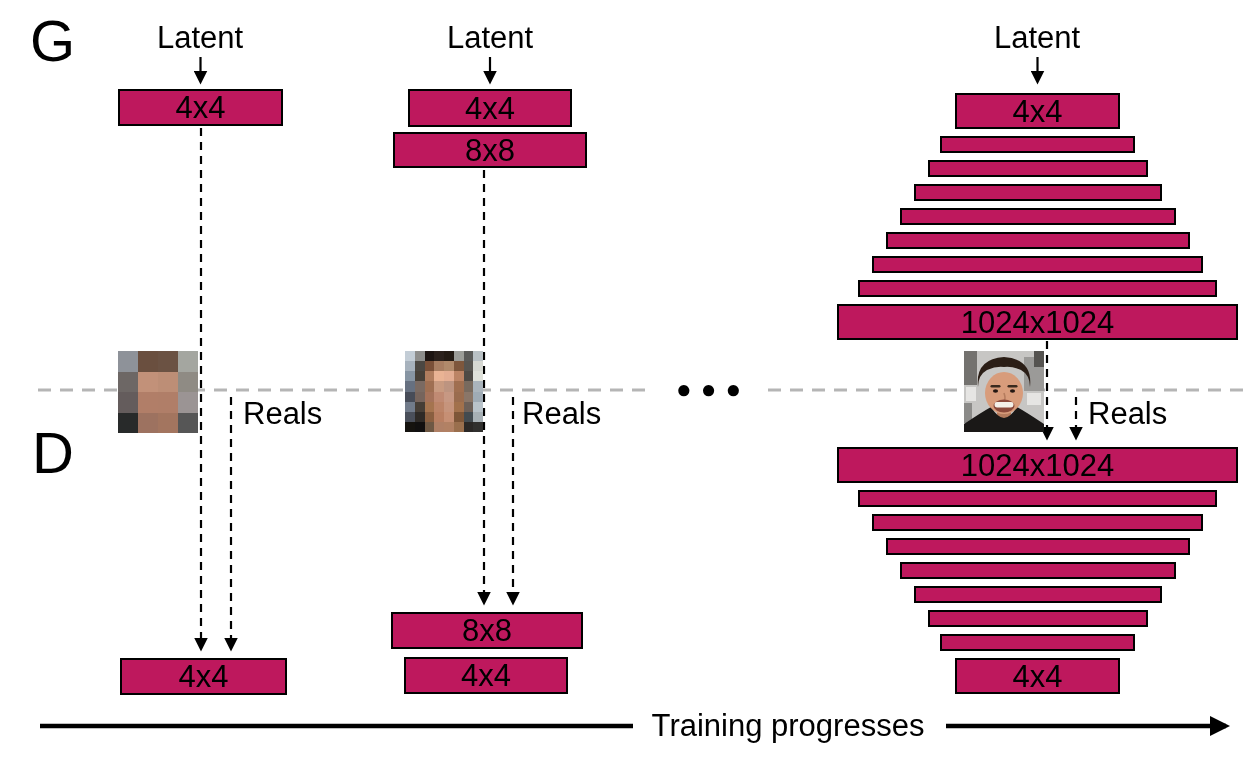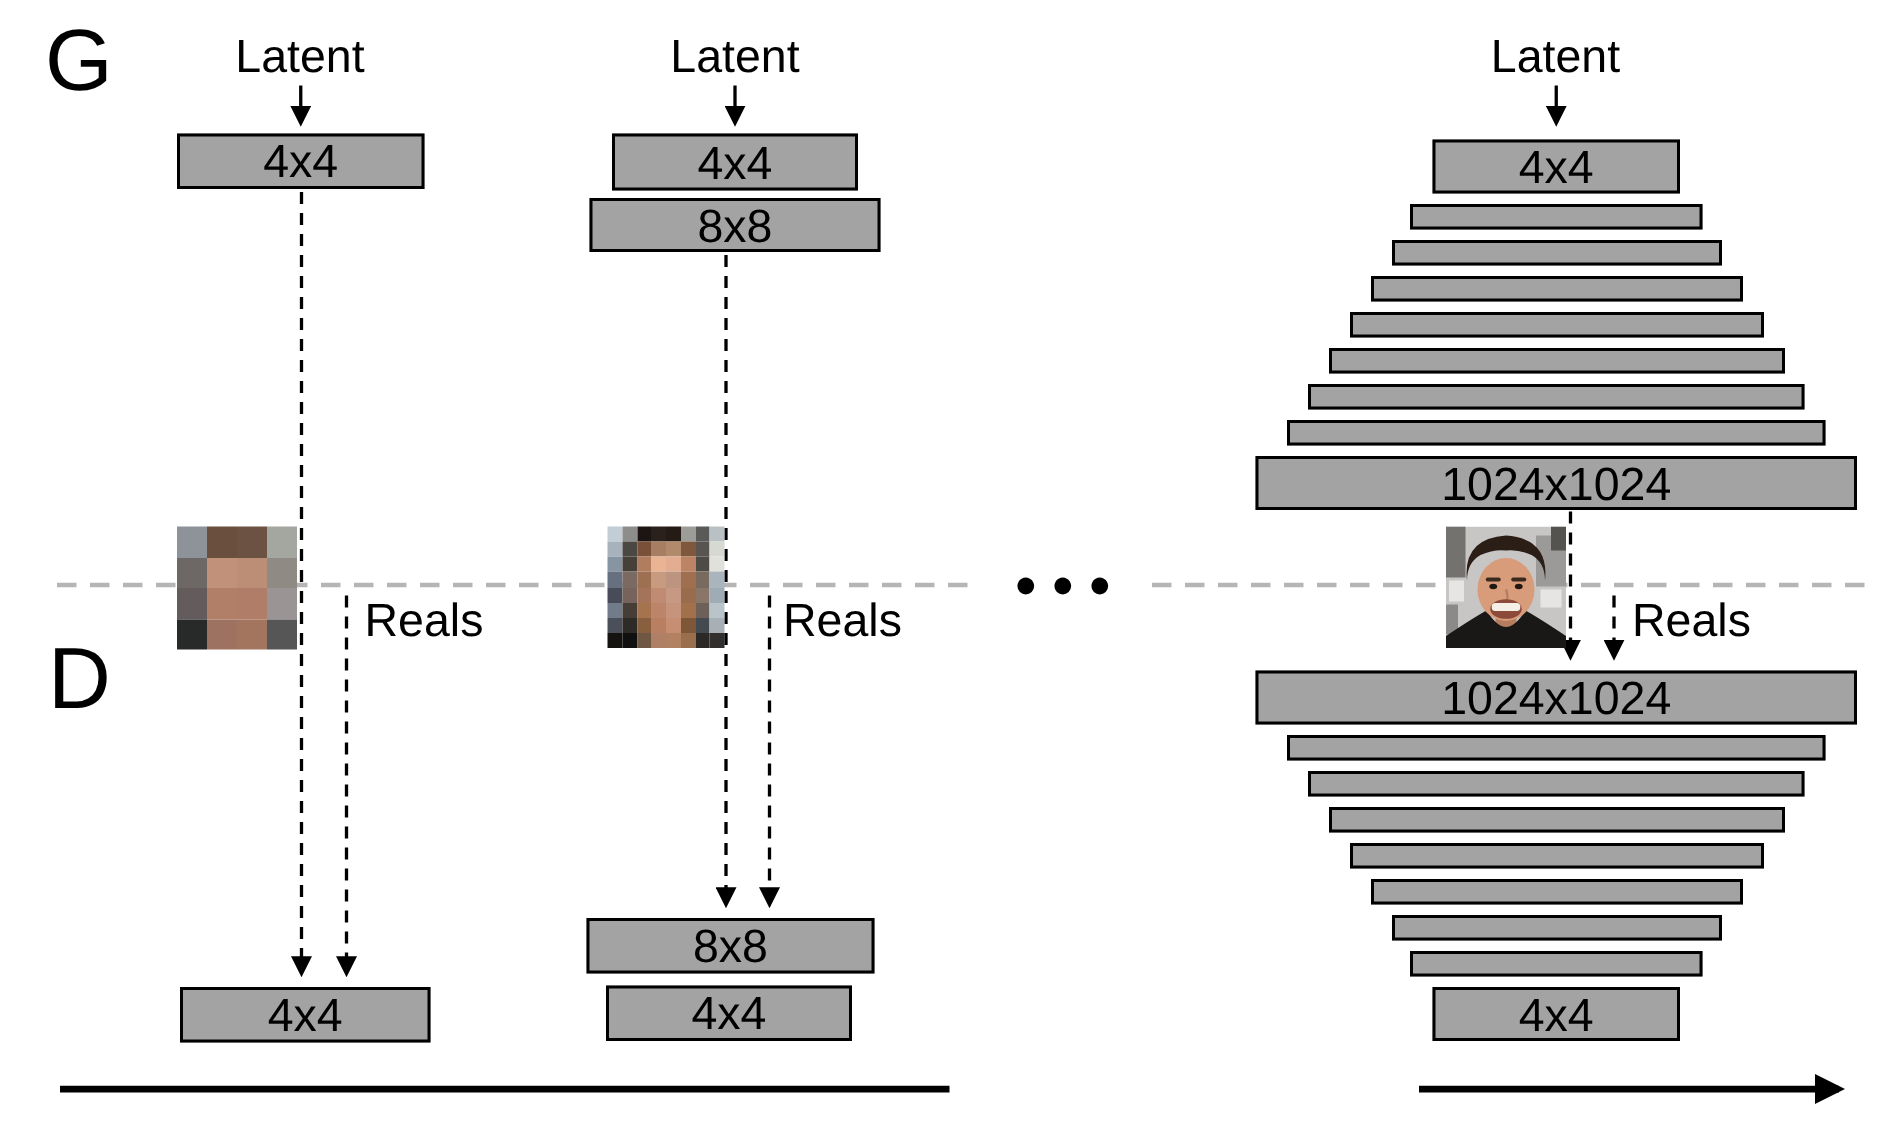--- a/index.html
+++ b/index.html
@@ -9,21 +9,21 @@
     background:#ffffff;
     font-family:"Liberation Sans", sans-serif;
     color:#000;
     overflow:hidden;
   }
   #wires{position:absolute;left:0;top:0;width:1257px;height:757px;}
   .box{
     position:absolute;
     box-sizing:border-box;
     border:2.5px solid #000;
-    background:#a3a3a3;
+    background:#be185d;
     display:flex;align-items:center;justify-content:center;
     font-size:31px;line-height:1;
     white-space:nowrap;
     text-align:right;
   }
   .lbl{position:absolute;line-height:1;}
   .big{font-size:58px;}
   .mid{font-size:31px;}
   .center{transform:translateX(-50%);}
   .face{
@@ -197,20 +197,21 @@
     <path d="M14,36 Q11,8 40,6 Q69,8 66,36 Q66,24 57,19 Q48,15 40,16 Q32,15 23,19 Q14,24 14,36 z" fill="var(--ph-hair)"></path>
     <rect x="26.5" y="34" width="10" height="2.6" rx="1.3" fill="#3a2a1e"></rect>
     <rect x="43.5" y="34" width="10" height="2.6" rx="1.3" fill="#3a2a1e"></rect>
     <ellipse cx="31.5" cy="40" rx="2.6" ry="1.8" fill="var(--ph-eyes)"></ellipse>
     <ellipse cx="48.5" cy="40" rx="2.6" ry="1.8" fill="var(--ph-eyes)"></ellipse>
     <path d="M40,42 Q42,48 40,50" stroke="var(--ph-skinsh)" stroke-width="1.6" fill="none"></path>
     <ellipse cx="40" cy="55" rx="10.5" ry="6.5" fill="var(--ph-mouth)"></ellipse>
     <rect x="30.5" y="51" width="19" height="5.4" rx="2.4" fill="var(--ph-teeth)"></rect>
   </svg>
 
+  <div class="lbl center" id="training-label" style="left:788px;top:710px;">Training progresses</div>
 
 <div class="box" style="left: 955px; top: 93px; width: 165px; height: 36px;">4x4</div>
     <div class="box" style="left: 940px; top: 136px; width: 195px; height: 17px;"></div>
     <div class="box" style="left: 927.5px; top: 160px; width: 220px; height: 17px;"></div>
     <div class="box" style="left: 913.5px; top: 184px; width: 248px; height: 17px;"></div>
     <div class="box" style="left: 899.5px; top: 208px; width: 276px; height: 17px;"></div>
     <div class="box" style="left: 885.5px; top: 232px; width: 304px; height: 17px;"></div>
     <div class="box" style="left: 872px; top: 256px; width: 331px; height: 17px;"></div>
     <div class="box" style="left: 858px; top: 280px; width: 359px; height: 17px;"></div>
     <div class="box" style="left: 837px; top: 304px; width: 401px; height: 36px;">1024x1024</div>

